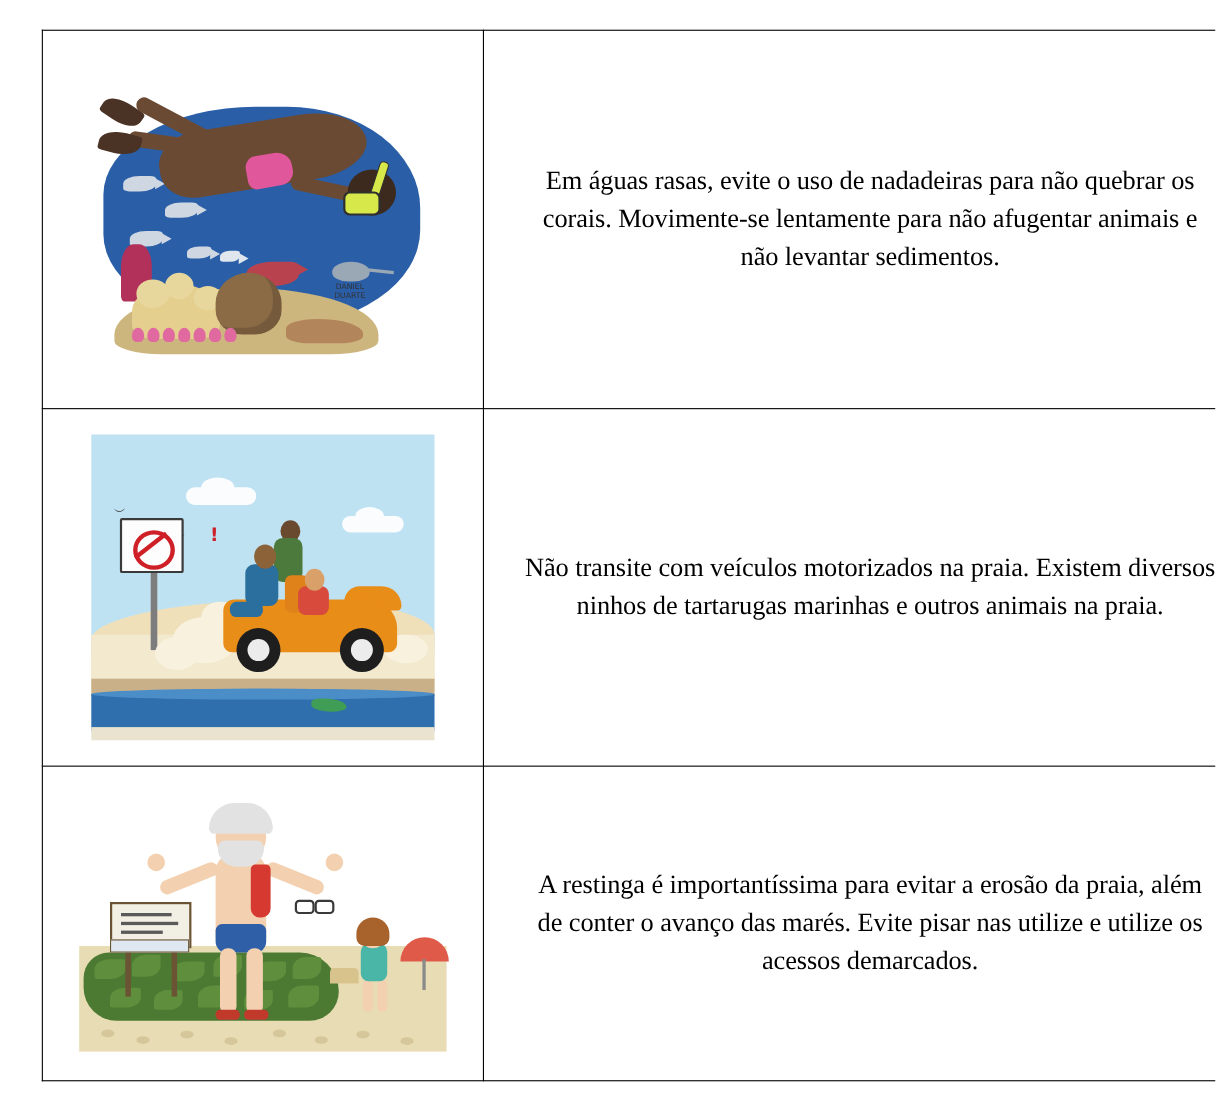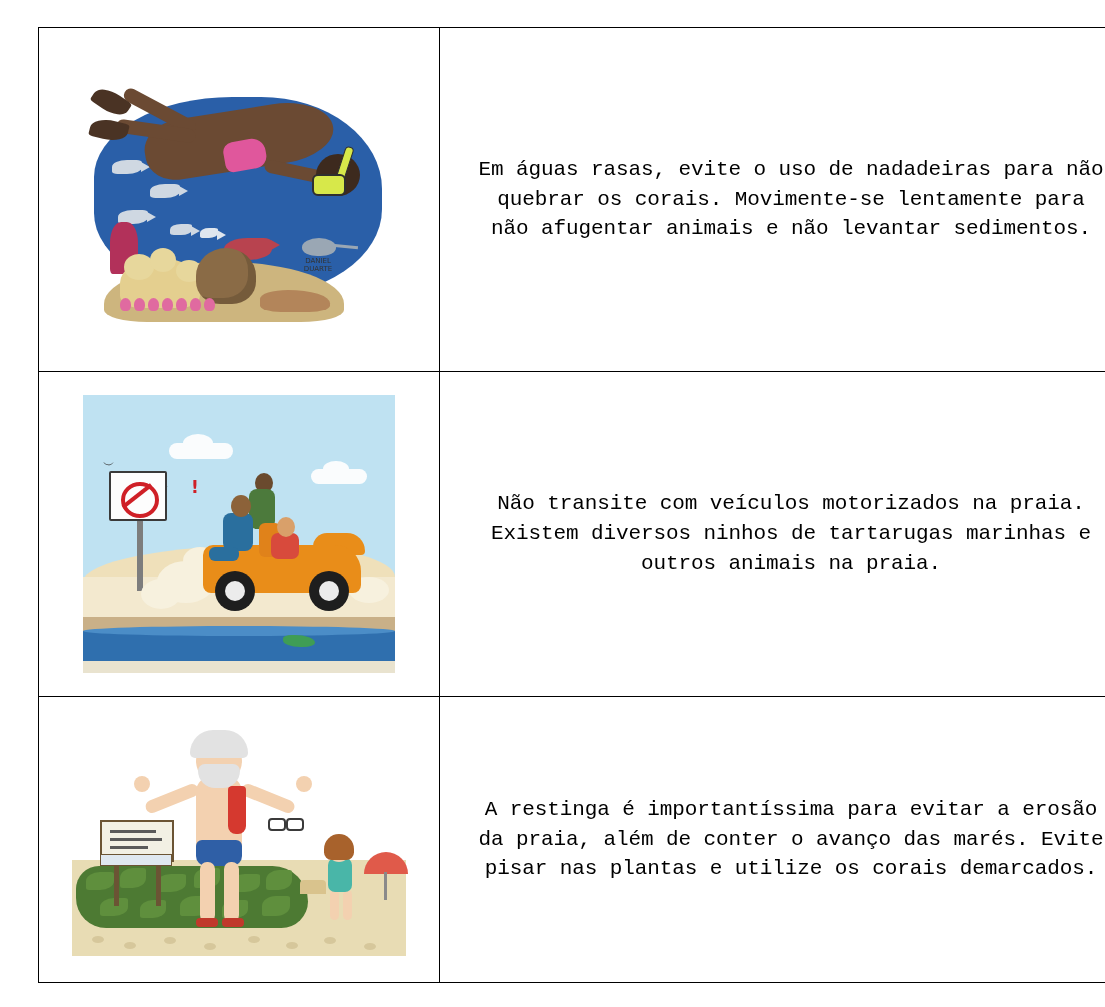--- a/index.html
+++ b/index.html
@@ -36,22 +36,22 @@
   td.text-cell {
     width: 630px;
     text-align: center;
     padding: 0 36px;
   }
   .row-1 td { height: 343px; }
   .row-2 td { height: 324px; }
   .row-3 td { height: 285px; }
 
   .caption {
-    font-family: Liberation Mono, monospace;
-    font-size: 21px;
+    font-family: Liberation Serif, serif;
+    font-size: 24px;
     line-height: 1.42;
     color: #000000;
     letter-spacing: -0.1px;
   }
 
   .illo-wrap {
     display: flex;
     align-items: center;
     justify-content: center;
   }
@@ -597,18 +597,18 @@
                 <div class="fp" style="left:132px; top:9px;"></div>
                 <div class="fp" style="left:176px; top:2px;"></div>
                 <div class="fp" style="left:214px; top:8px;"></div>
                 <div class="fp" style="left:252px; top:3px;"></div>
                 <div class="fp" style="left:292px; top:9px;"></div>
               </div>
             </div>
           </div>
         </td>
         <td class="text-cell">
-          <div class="caption">A restinga é importantíssima para evitar a erosão da praia, além de conter o avanço das marés. Evite pisar nas plantas e utilize os corais demarcados.</div>
+          <div class="caption">A restinga é importantíssima para evitar a erosão da praia, além de conter o avanço das marés. Evite pisar nas utilize e utilize os acessos demarcados.</div>
         </td>
       </tr>
     </tbody>
   </table>
 </div>
 
 </body></html>

